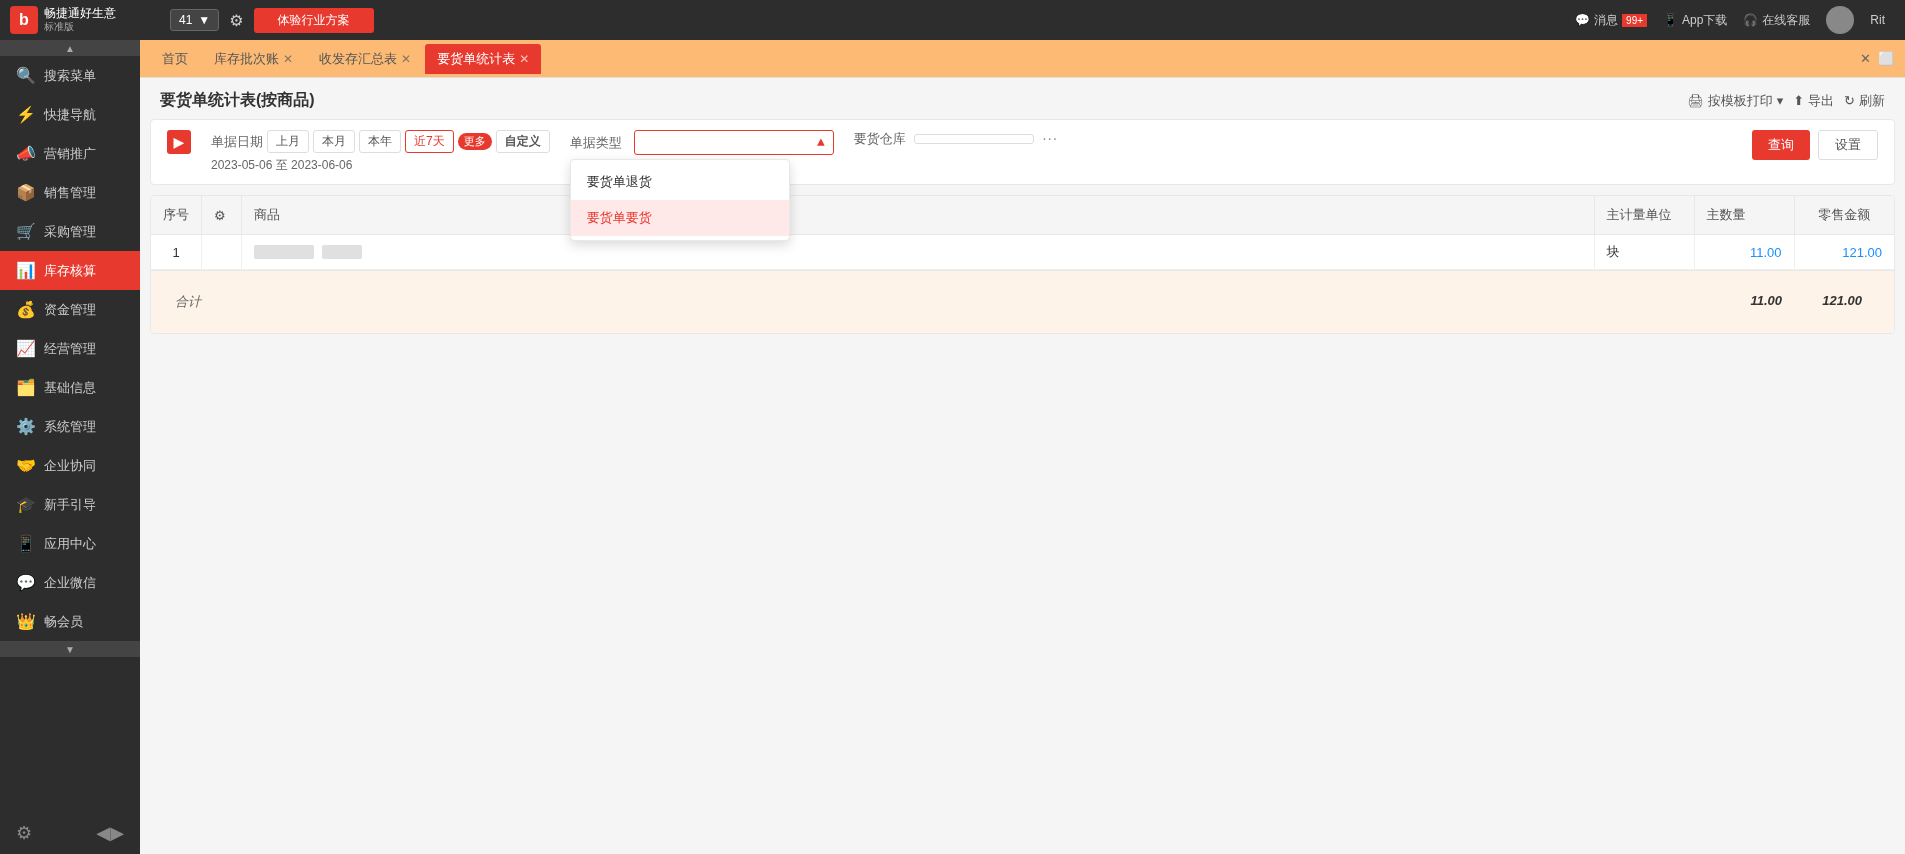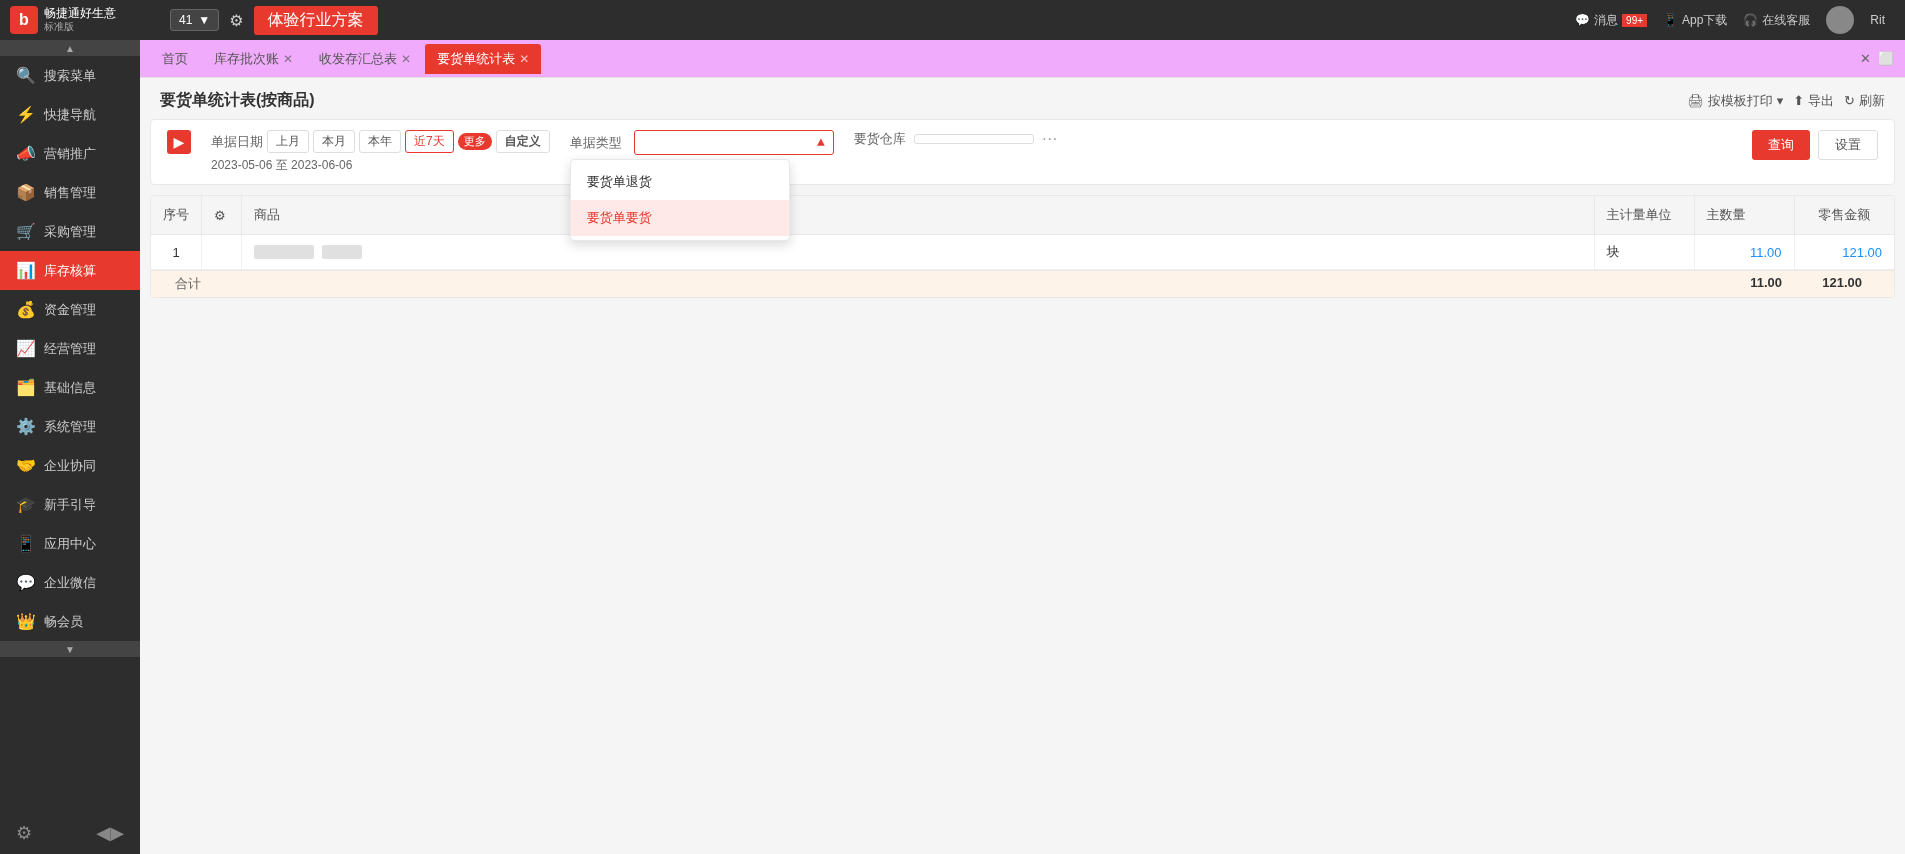--- a/index.html
+++ b/index.html
@@ -52,23 +52,23 @@
       font-size: 12px;
       display: flex;
       align-items: center;
       gap: 6px;
       cursor: pointer;
     }
     .trial-btn {
       background: #e8392e;
       color: #fff;
       border: none;
-      padding: 4px 14px;
-      border-radius: 3px;
-      font-size: 16px;
+      padding: 4px 24px;
+      border-radius: 3px;
+      font-size: 12px;
       cursor: pointer;
     }
     .settings-icon {
       color: #ccc;
       font-size: 16px;
       cursor: pointer;
     }
 
     .header-right {
       display: flex;
@@ -156,21 +156,21 @@
       display: flex;
       flex-direction: column;
       background: #f5f5f5;
       overflow: hidden;
     }
 
     
     .tab-bar {
       display: flex;
       align-items: center;
-      background: #f0abfc;
+      background: #fdba74;
       border-bottom: 1px solid #e0e0e0;
       padding: 0 10px;
       height: 38px;
       flex-shrink: 0;
       gap: 2px;
     }
     .tab-item {
       display: flex;
       align-items: center;
       gap: 4px;
@@ -395,23 +395,24 @@
     .data-table tbody td:last-child { border-right: none; }
     .cell-link { color: #1890ff; cursor: pointer; }
     .settings-th { width: 40px; text-align: center; }
     .settings-icon-cell { text-align: center; color: #888; cursor: pointer; }
 
     
     .table-footer {
       background: #fdf3e8;
       border-top: 1px solid #e8e8e8;
       display: flex;
-      padding: 4px 12px;
+      padding: 22px 12px;
       font-size: 13px;
       color: #333;
+      font-style: italic;
     }
     .footer-label { width: 190px; padding-left: 12px; color: #666; }
     .footer-spacer { flex: 1; }
     .footer-value { min-width: 80px; text-align: right; padding-right: 20px; font-weight: bold; }
 
     
     .product-placeholder {
       display: inline-block;
       background: #e0e0e0;
       border-radius: 2px;

